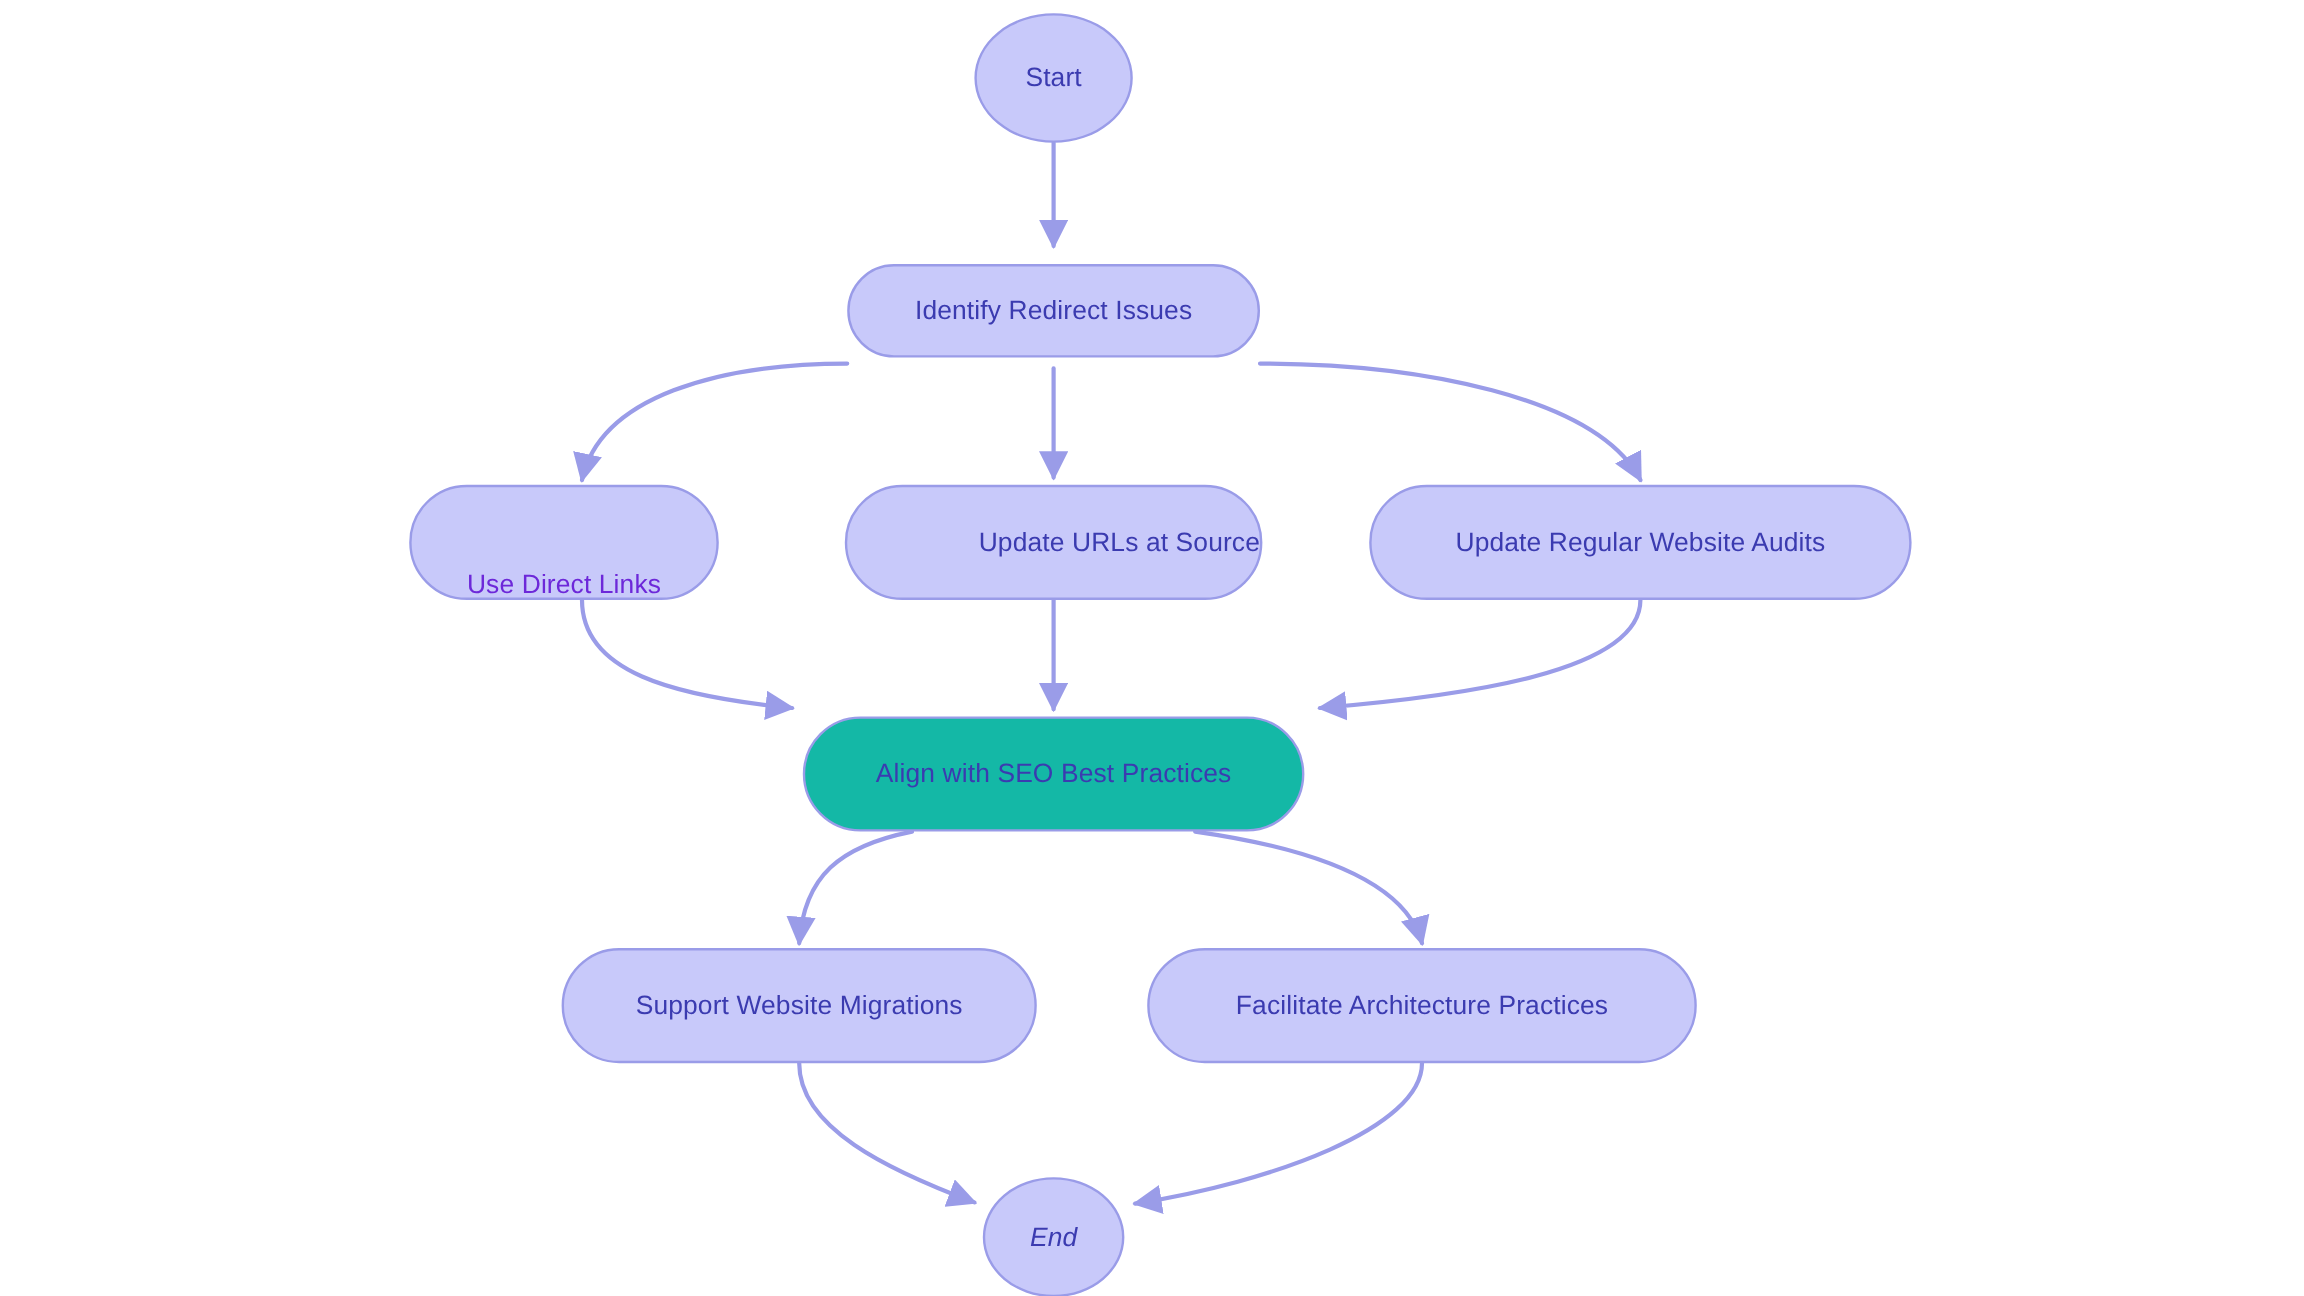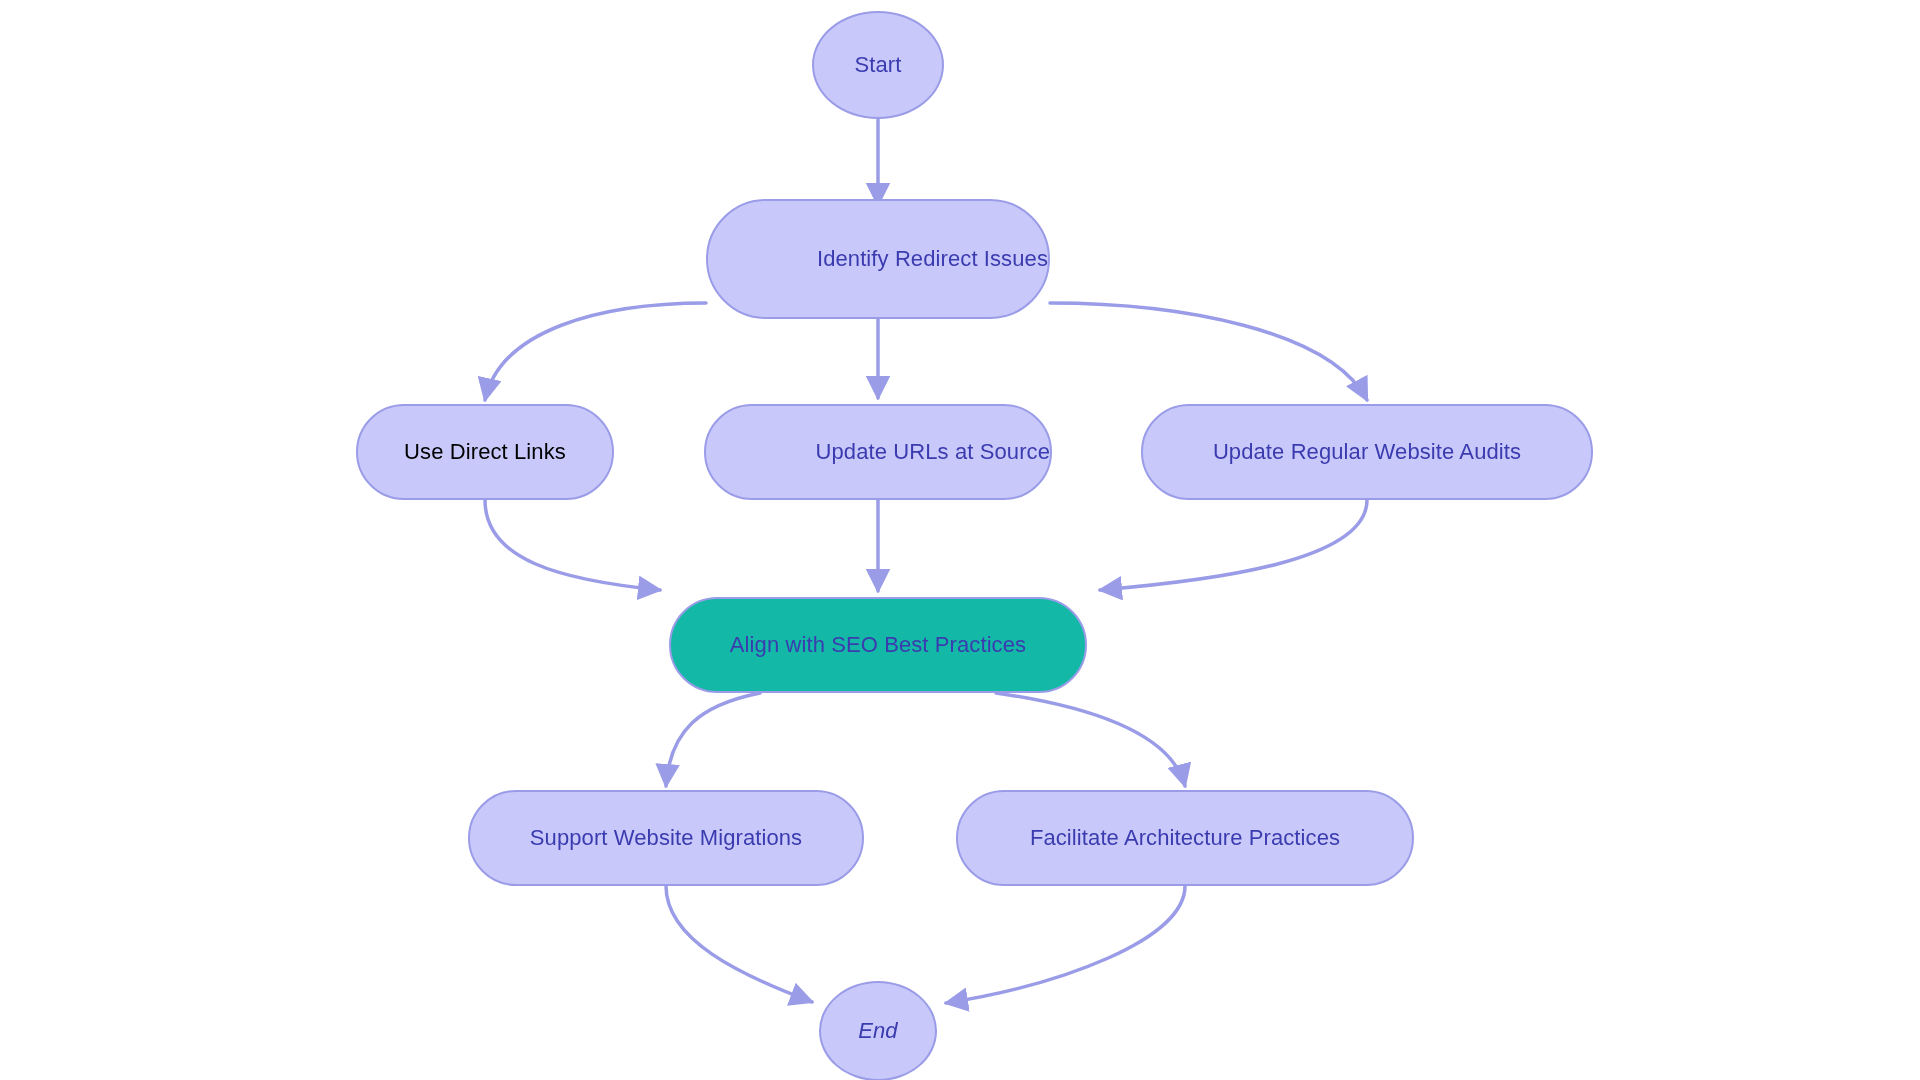--- a/index.html
+++ b/index.html
@@ -82,24 +82,24 @@
       <path d="M 878 500 L 878 591" fill="none" stroke="#9a9ce8" stroke-width="3.5" stroke-linecap="round" marker-end="url(#arrow-down)"></path>
       <path d="M 1367 500 C 1367 560 1220 580 1100 590" fill="none" stroke="#9a9ce8" stroke-width="3.5" stroke-linecap="round" marker-end="url(#arrow-left)"></path>
       <path d="M 760 693 C 700 705 670 730 666 786" fill="none" stroke="#9a9ce8" stroke-width="3.5" stroke-linecap="round" marker-end="url(#arrow-down)"></path>
       <path d="M 996 693 C 1080 705 1170 730 1185 786" fill="none" stroke="#9a9ce8" stroke-width="3.5" stroke-linecap="round" marker-end="url(#arrow-down)"></path>
       <path d="M 666 886 C 666 940 740 975 812 1002" fill="none" stroke="#9a9ce8" stroke-width="3.5" stroke-linecap="round" marker-end="url(#arrow-dr)"></path>
       <path d="M 1185 886 C 1185 940 1060 985 946 1003" fill="none" stroke="#9a9ce8" stroke-width="3.5" stroke-linecap="round" marker-end="url(#arrow-dl)"></path>
     </svg>
 <div class="node ellipse" style="left: 878px; top: 65px; width: 132px; height: 108px; background: rgb(200, 201, 250); border-color: rgb(154, 156, 232); color: rgb(59, 59, 176);">
       <span class="node-label">Start</span>
     </div>
-    <div class="node pill" style="left: 878px; top: 259px; width: 344px; height: 120px; background: rgb(200, 201, 250); border-color: rgb(154, 156, 232); color: rgb(59, 59, 176); justify-content: flex-end;">
+    <div class="node pill" style="left: 878px; top: 259px; width: 344px; height: 78px; background: rgb(200, 201, 250); border-color: rgb(154, 156, 232); color: rgb(59, 59, 176);">
       <span class="node-label">Identify Redirect Issues</span>
     </div>
-    <div class="node pill" style="left: 485px; top: 452px; width: 258px; height: 96px; background: rgb(200, 201, 250); border-color: rgb(154, 156, 232); color: #000000;">
+    <div class="node pill" style="left: 470px; top: 452px; width: 258px; height: 96px; background: rgb(200, 201, 250); border-color: rgb(154, 156, 232); color: #6d28d9; align-items: flex-end;">
       <span class="node-label">Use Direct Links</span>
     </div>
     <div class="node pill" style="left: 878px; top: 452px; width: 348px; height: 96px; background: rgb(200, 201, 250); border-color: rgb(154, 156, 232); color: rgb(59, 59, 176); justify-content: flex-end;">
       <span class="node-label">Update URLs at Source</span>
     </div>
     <div class="node pill" style="left: 1367px; top: 452px; width: 452px; height: 96px; background: rgb(200, 201, 250); border-color: rgb(154, 156, 232); color: rgb(59, 59, 176);">
       <span class="node-label">Update Regular Website Audits</span>
     </div>
     <div class="node pill" style="left: 878px; top: 645px; width: 418px; height: 96px; background: #14b8a6; border-color: rgb(154, 156, 232); color: rgb(59, 59, 176);">
       <span class="node-label">Align with SEO Best Practices</span>

